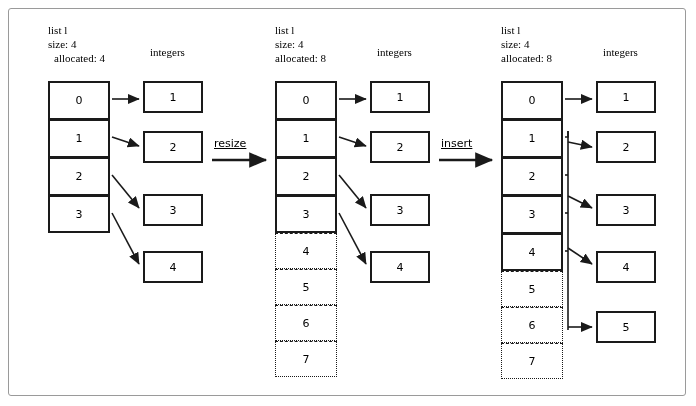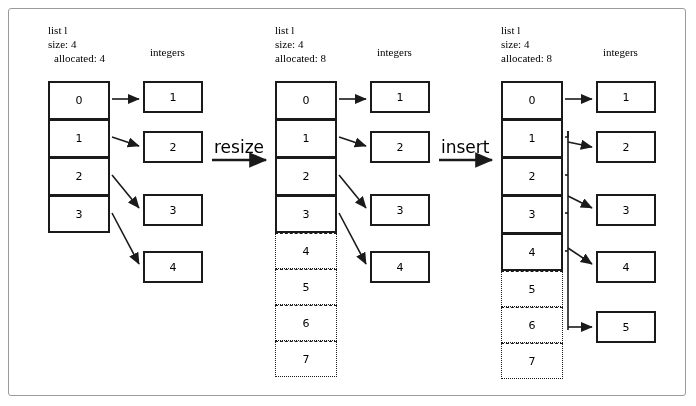--- a/index.html
+++ b/index.html
@@ -60,22 +60,23 @@
     border: 2px solid #1a1a1a;
     background: #ffffff;
     display: flex;
     align-items: center;
     justify-content: center;
     font-size: 11px;
     color: #000000;
   }
   .oplabel {
     position: absolute;
-    font-size: 17px;
+    font-size: 11px;
     color: #000000;
+    text-decoration: underline;
   }
   svg.arrows {
     position: absolute;
     left: 0;
     top: 0;
     width: 696px;
     height: 406px;
     pointer-events: none;
   }
 </style>

